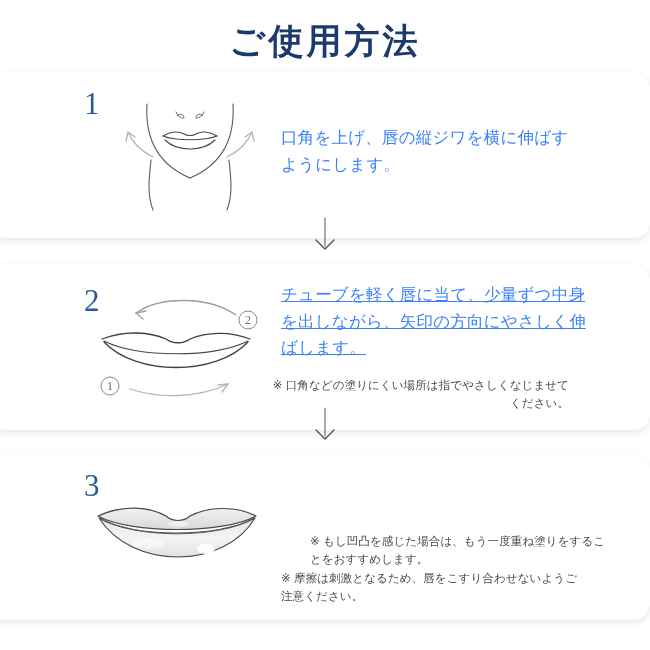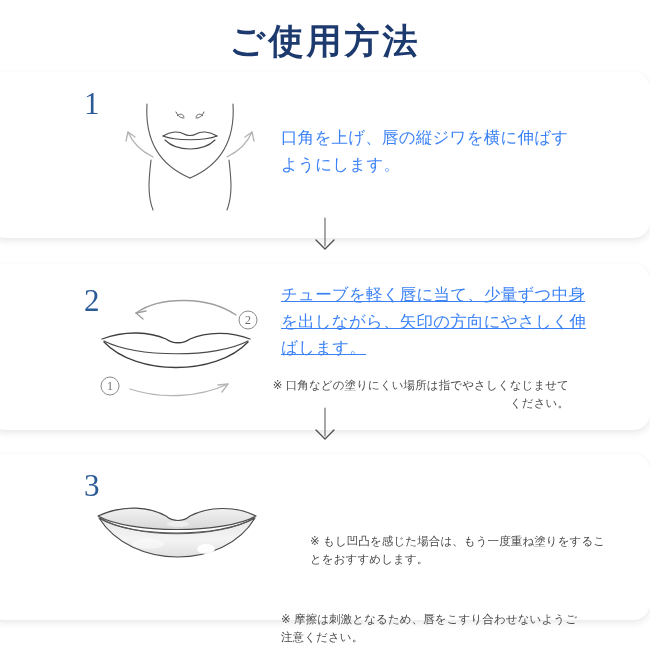--- a/index.html
+++ b/index.html
@@ -206,15 +206,15 @@
       <path d="M12 24 C46 45, 132 45, 166 24" stroke="#5a5a5a" stroke-width="1.1" fill="none" stroke-linecap="round"></path>
 
       <ellipse cx="118" cy="55" rx="9" ry="5" fill="#ffffff" opacity="0.95"></ellipse>
       <ellipse cx="60" cy="50" rx="16" ry="5" fill="#ffffff" opacity="0.45"></ellipse>
       <ellipse cx="90" cy="30" rx="11" ry="3" fill="#ffffff" opacity="0.5"></ellipse>
     </svg>
   </div>
 
 
   <div class="note-text" style="top:533px; left:281px; width:305px;margin-left:29px;">※ もし凹凸を感じた場合は、もう一度重ね塗りをすることをおすすめします。</div>
-  <div class="note-text" style="top:570px; left:281px; width:305px;margin-top:41px;">※ 摩擦は刺激となるため、唇をこすり合わせないようご注意ください。</div>
+  <div class="note-text" style="top:570px; left:281px; width:305px;">※ 摩擦は刺激となるため、唇をこすり合わせないようご注意ください。</div>
 
 </div>
 
 </body></html>

